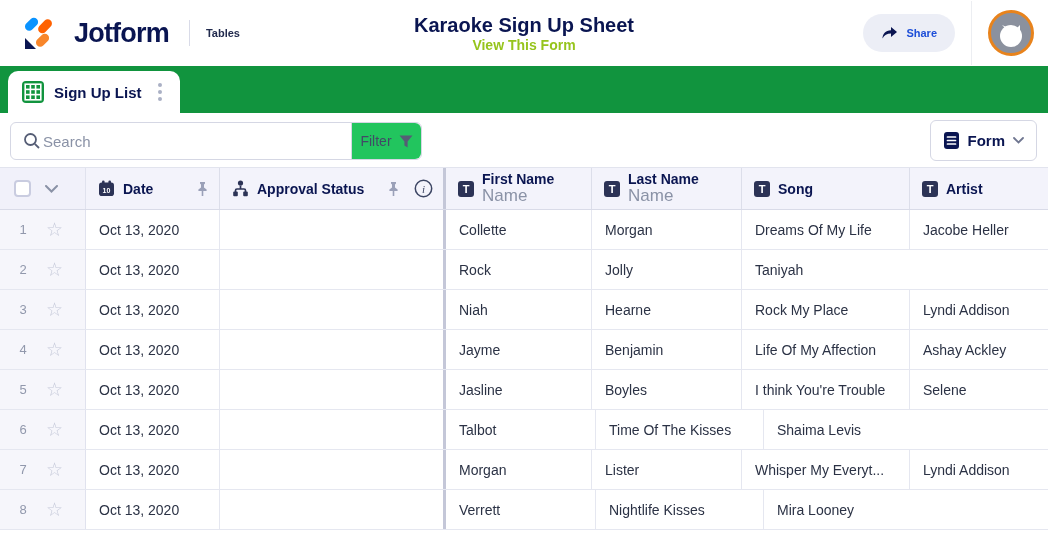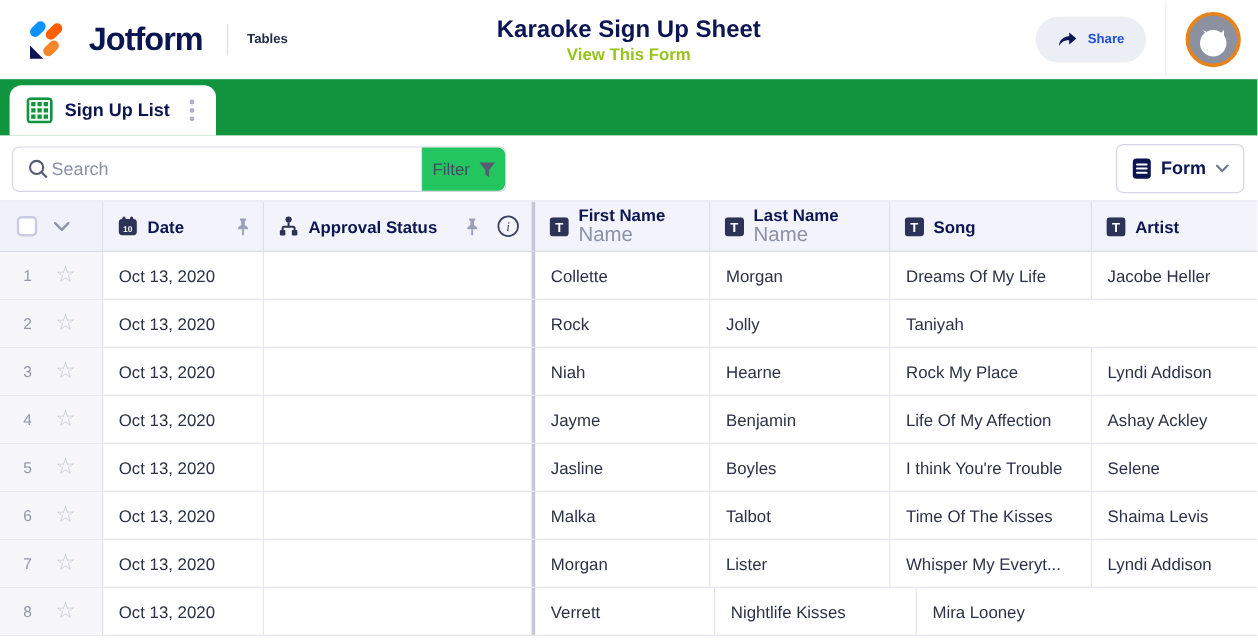--- a/index.html
+++ b/index.html
@@ -341,21 +341,20 @@
         <div class="tcell col-artist">Selene</div>
       </div>
 
       <div class="trow">
         <div class="col-gutter row-gutter">
           <span class="row-num">6</span>
           <span class="star">☆</span>
         </div>
         <div class="tcell col-date">Oct 13, 2020</div>
         <div class="tcell col-approval"></div>
-        <div class="tcell col-first">Malka</div>
         <div class="tcell col-last">Talbot</div>
         <div class="tcell col-song">Time Of The Kisses</div>
         <div class="tcell col-artist">Shaima Levis</div>
       </div>
 
       <div class="trow">
         <div class="col-gutter row-gutter">
           <span class="row-num">7</span>
           <span class="star">☆</span>
         </div>

